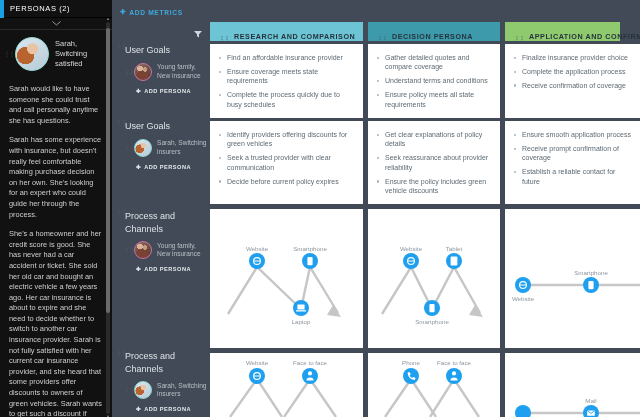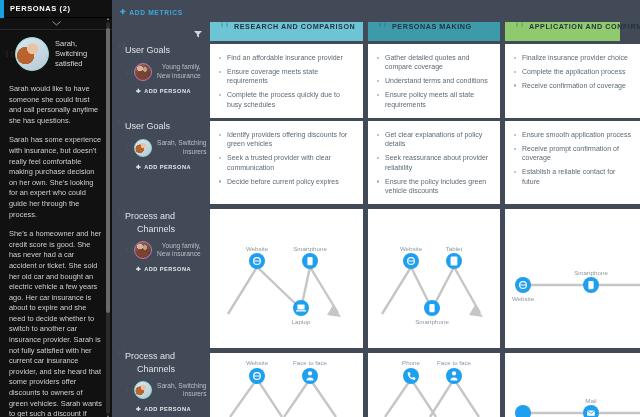--- a/index.html
+++ b/index.html
@@ -24,21 +24,21 @@
     display: flex; align-items: center;
     padding-left: 10px;
     border-bottom: 1px solid #000;
     position: relative;
   }
   .persona-header::before {
     content: ""; position: absolute; left: 0; top: 0;
     width: 4px; height: 18px; background: #1a9fe0;
   }
   .persona-header-title {
-    color: #ffffff; font-size: 7.5px; letter-spacing: .6px; font-weight: 700;
+    color: #ffffff; font-size: 7.5px; letter-spacing: .6px; font-weight: 400;
   }
   .persona-card {
     display: flex; align-items: center; gap: 6px;
     padding: 7px 6px 7px 4px;
     position: relative;
   }
   .drag-dots {
     width: 5px; color: #6d6d6d; font-size: 6px; line-height: 4px;
     letter-spacing: -1px;
   }
@@ -87,21 +87,21 @@
     position: relative; overflow: hidden;
   }
   .add-metrics {
     padding: 8px 0 0 8px;
     color: #3fa9dd; font-size: 6.6px; font-weight: 700; letter-spacing: .7px;
     display: flex; align-items: center; gap: 3px;
   }
   .filter-icon {
     position: absolute; right: 8px; top: 24px; color: #cfd5dc;
   }
-  .lane-block { position: absolute; left: 0; width: 98px; text-align: right; }
+  .lane-block { position: absolute; left: 0; width: 98px; }
   .lane-title-row { display: flex; align-items: flex-start; gap: 4px; padding-left: 4px; }
   .lane-title {
     color: #dfe3e8; font-size: 9px; line-height: 12.5px; font-weight: 400;
   }
   .lane-persona {
     display: flex; align-items: center; gap: 5px;
     padding: 6px 0 0 12px;
   }
   .lane-avatar { width: 18px; height: 18px; border-radius: 50%; flex: 0 0 18px; }
   .lane-persona-name { color: #b9bfc7; font-size: 6.6px; line-height: 8.4px; }
@@ -110,21 +110,21 @@
     padding: 7px 0 0 24px; display: flex; align-items: center; gap: 3px;
   }
 
   
   .board { flex: 1; position: relative; overflow: hidden; }
   .stage-header-row {
     position: absolute; top: 22px; left: 0; height: 19px; width: 100%;
   }
   .stage-chip {
     position: absolute; top: 0; height: 19px;
-    display: flex; align-items: flex-start; gap: 5px;
+    display: flex; align-items: flex-end; gap: 5px;
     padding-left: 9px;
     color: #26333d; font-size: 7.2px; font-weight: 600; letter-spacing: .55px;
     white-space: nowrap;
   }
   .stage-chip .tip {
     position: absolute; right: -10px; top: 0;
     width: 0; height: 0;
     border-top: 9.5px solid transparent;
     border-bottom: 9.5px solid transparent;
   }
@@ -276,21 +276,21 @@
   <div class="board">
 
     <div class="stage-header-row">
       <div class="stage-chip" style="left:0; width:153px; background:#6dc4d4;">
         <span class="stage-dots">⋮⋮</span>
         <span>RESEARCH AND COMPARISON</span>
         <span class="tip" style="border-left:10px solid #6dc4d4;"></span>
       </div>
       <div class="stage-chip" style="left:158px; width:132px; background:#3d9aab;">
         <span class="stage-dots">⋮⋮</span>
-        <span>PERSONAS MAKING</span>
+        <span>DECISION PERSONA</span>
         <span class="tip" style="border-left:10px solid #3d9aab;"></span>
       </div>
       <div class="stage-chip" style="left:295px; width:115px; background:#8fcb6e;">
         <span class="stage-dots">⋮⋮</span>
         <span>APPLICATION AND CONFIRMATION</span>
       </div>
     </div>
 
     <div class="col-gap" style="left:153px"></div>
     <div class="col-gap" style="left:290px"></div>

